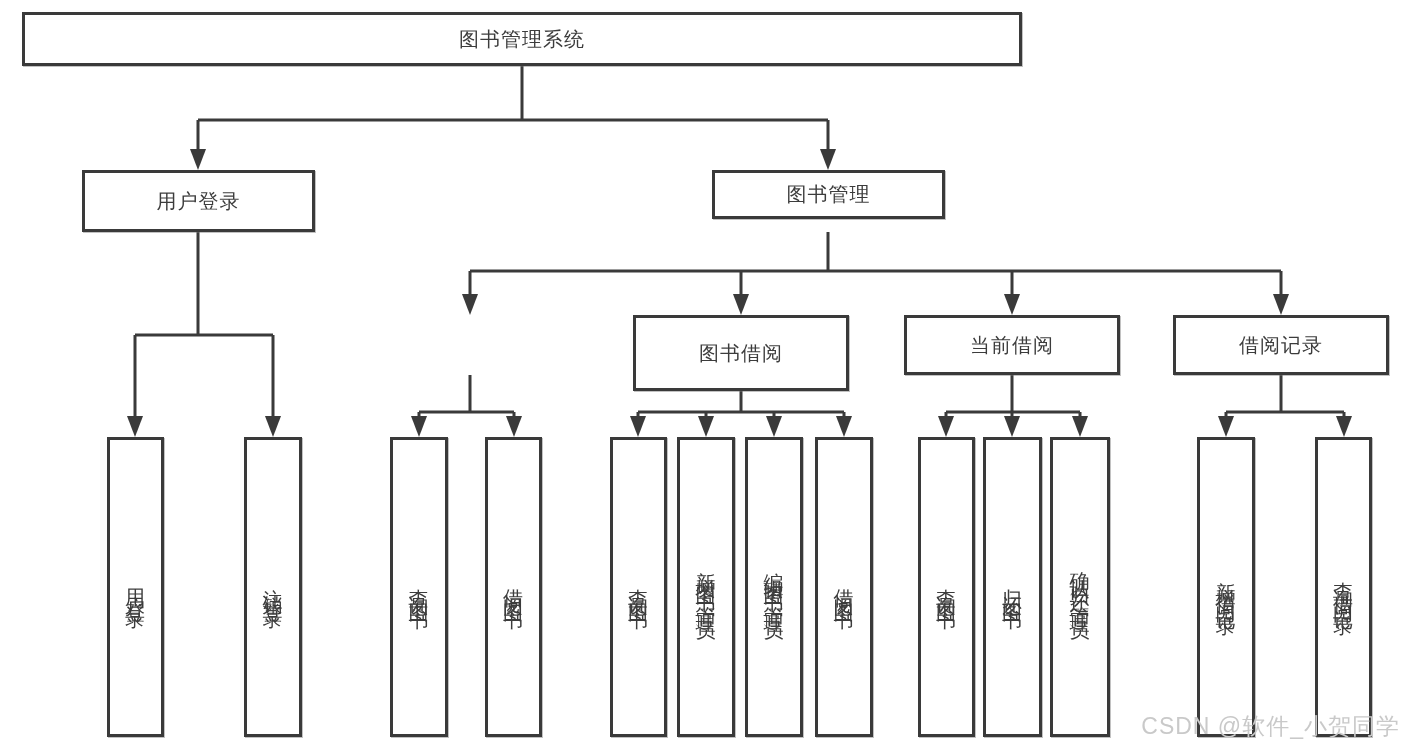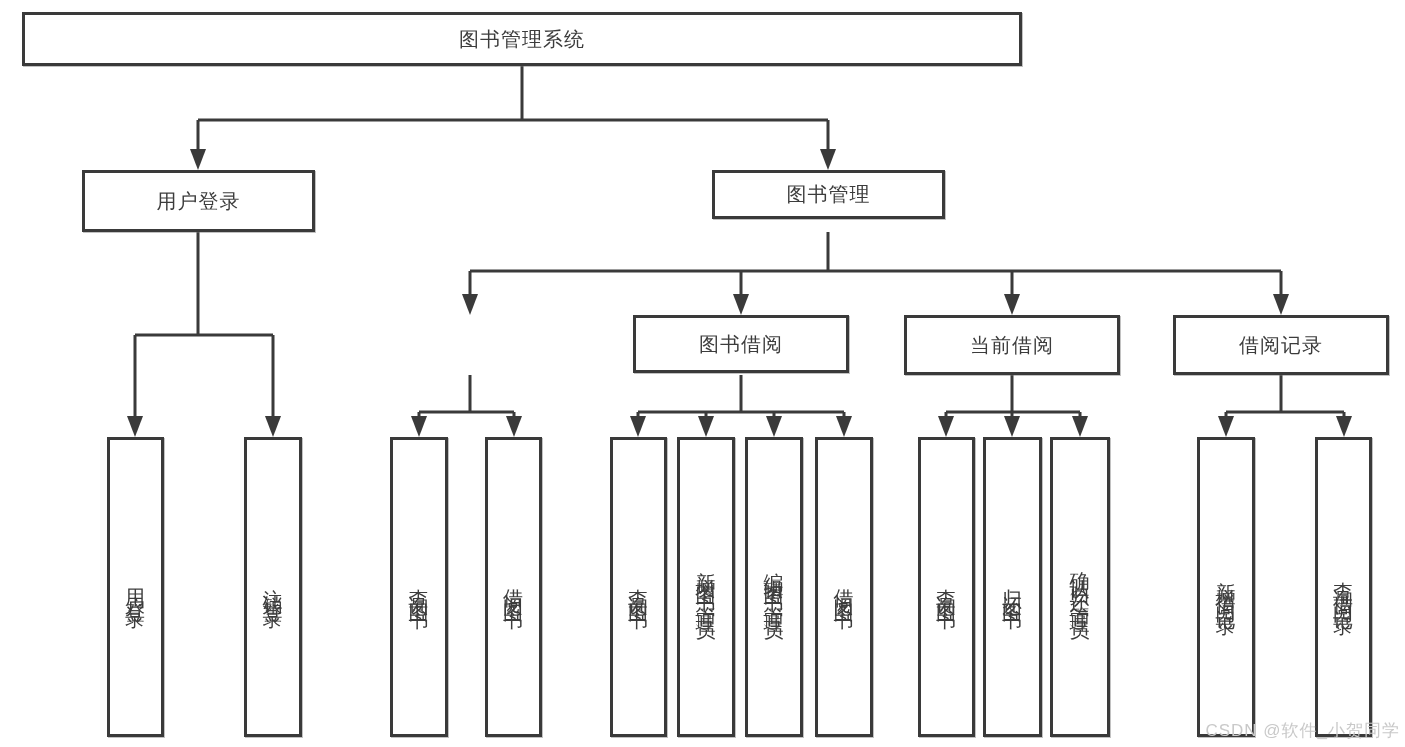--- a/index.html
+++ b/index.html
@@ -31,21 +31,21 @@
     text-orientation:mixed;
     font-size:20px;
     letter-spacing:7px;
     line-height:1.1;
     white-space:nowrap;
   }
   .watermark{
     position:absolute;
     right:5px;
     bottom:5px;
-    font-size:17px;
+    font-size:23px;
     color:var(--watermark);
     letter-spacing:1px;
   }
 </style>
 </head>
 <body>
 
 <div class="stage">
 
   <svg class="wires" viewBox="0 0 1405 747" xmlns="http://www.w3.org/2000/svg">
@@ -82,21 +82,21 @@
     <path d="M1281,375 L1281,412 M1226,412 L1344,412 M1226,412 L1226,423 M1344,412 L1344,423"></path>
     <polygon points="1218,416 1234,416 1226,437"></polygon>
     <polygon points="1336,416 1352,416 1344,437"></polygon>
   </svg>
 
   <div class="node hbox" style="left:22px;top:12px;width:1000px;height:54px;">图书管理系统</div>
 
   <div class="node hbox" style="left:82px;top:170px;width:233px;height:62px;">用户登录</div>
   <div class="node hbox" style="left:712px;top:170px;width:233px;height:49px;">图书管理</div>
 
-  <div class="node hbox" style="left:633px;top:315px;width:216px;height:58px;">图书借阅</div>
+  <div class="node hbox" style="left:633px;top:315px;width:216px;height:76px;">图书借阅</div>
   <div class="node hbox" style="left:904px;top:315px;width:216px;height:60px;">当前借阅</div>
   <div class="node hbox" style="left:1173px;top:315px;width:216px;height:60px;">借阅记录</div>
 
   <div class="node vbox" style="left:107px;top:437px;width:57px;height:300px;">
        <span>用户登录</span>
     </div>
   <div class="node vbox" style="left:244px;top:437px;width:58px;height:300px;">
        <span>注销登录</span>
     </div>
 

